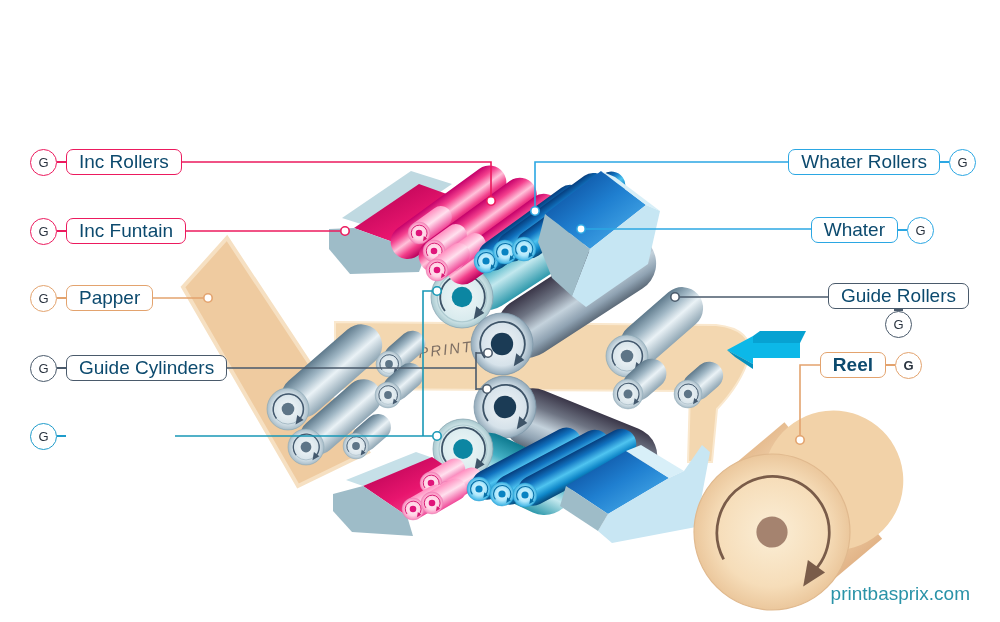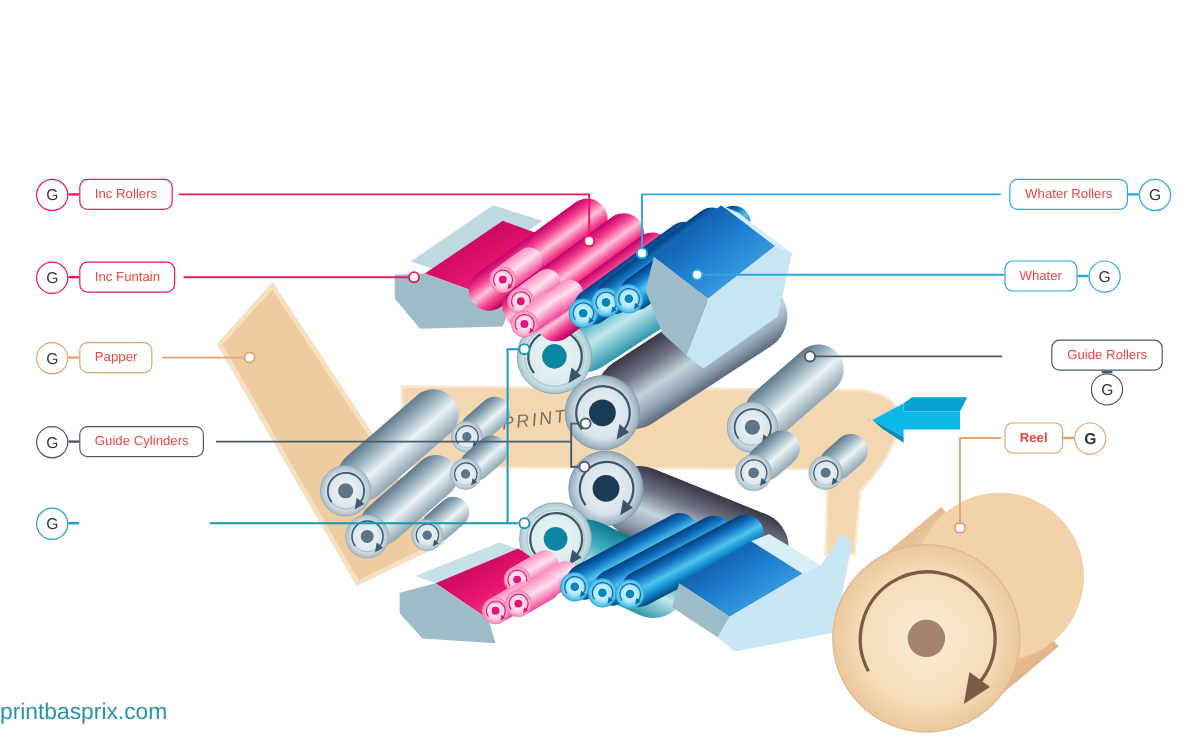--- a/index.html
+++ b/index.html
@@ -9,30 +9,30 @@
 
   
   .acc-pink{--acc:var(--c-pink,#EC1A5E);}
   .acc-blue{--acc:var(--c-blue,#2BA7E3);}
   .acc-teal{--acc:var(--c-teal-label,#1F9CCB);}
   .acc-slate{--acc:var(--c-slate,#4A5A6B);}
   .acc-orange{--acc:var(--c-orange,#E3A36E);}
 
   .page-title{position:absolute;top:36px;left:0;width:100%;text-align:center;
     font-size:47px;color:var(--c-title,#15364D);letter-spacing:0.5px;font-weight:500;}
-  .footer-link{position:absolute;top:583px;left:0;width:97%;text-align:left;
+  .footer-link{position:absolute;top:583px;left:0;width:97%;text-align:right;
     font-size:19px;color:var(--c-footer-link,#2A93A8);}
 
   .row{position:absolute;display:flex;align-items:center;height:28px;}
   .gbadge{width:25px;height:25px;border:1.6px solid var(--acc);border-radius:50%;
     background:#fff;display:flex;align-items:center;justify-content:center;
     font-size:13px;color:#2A3440;flex:0 0 auto;}
   .stub{width:9px;height:1.6px;background:var(--acc);flex:0 0 auto;}
   .lbox{border:1.6px solid var(--acc);border-radius:7px;background:#fff;height:24px;
-    line-height:24px;padding:0 12px;font-size:11px;color:#ef4444;white-space:nowrap;}
+    line-height:24px;padding:0 12px;font-size:19px;color:#0c4a6e;white-space:nowrap;}
 
   .ln{fill:none;stroke-width:1.6px;}
   .dot{fill:#fff;stroke-width:1.6px;}
   .s-pink{stroke:var(--c-pink,#EC1A5E);}
   .s-blue{stroke:var(--c-blue,#2BA7E3);}
   .s-teal{stroke:var(--c-teal,#1898B6);}
   .s-slate{stroke:var(--c-slate,#4A5A6B);}
   .s-orange{stroke:var(--c-orange,#E3A36E);}
   .print-mark{font-family:"Liberation Sans",sans-serif;font-style:italic;font-size:15px;
     letter-spacing:2px;fill:#7E6F64;}

